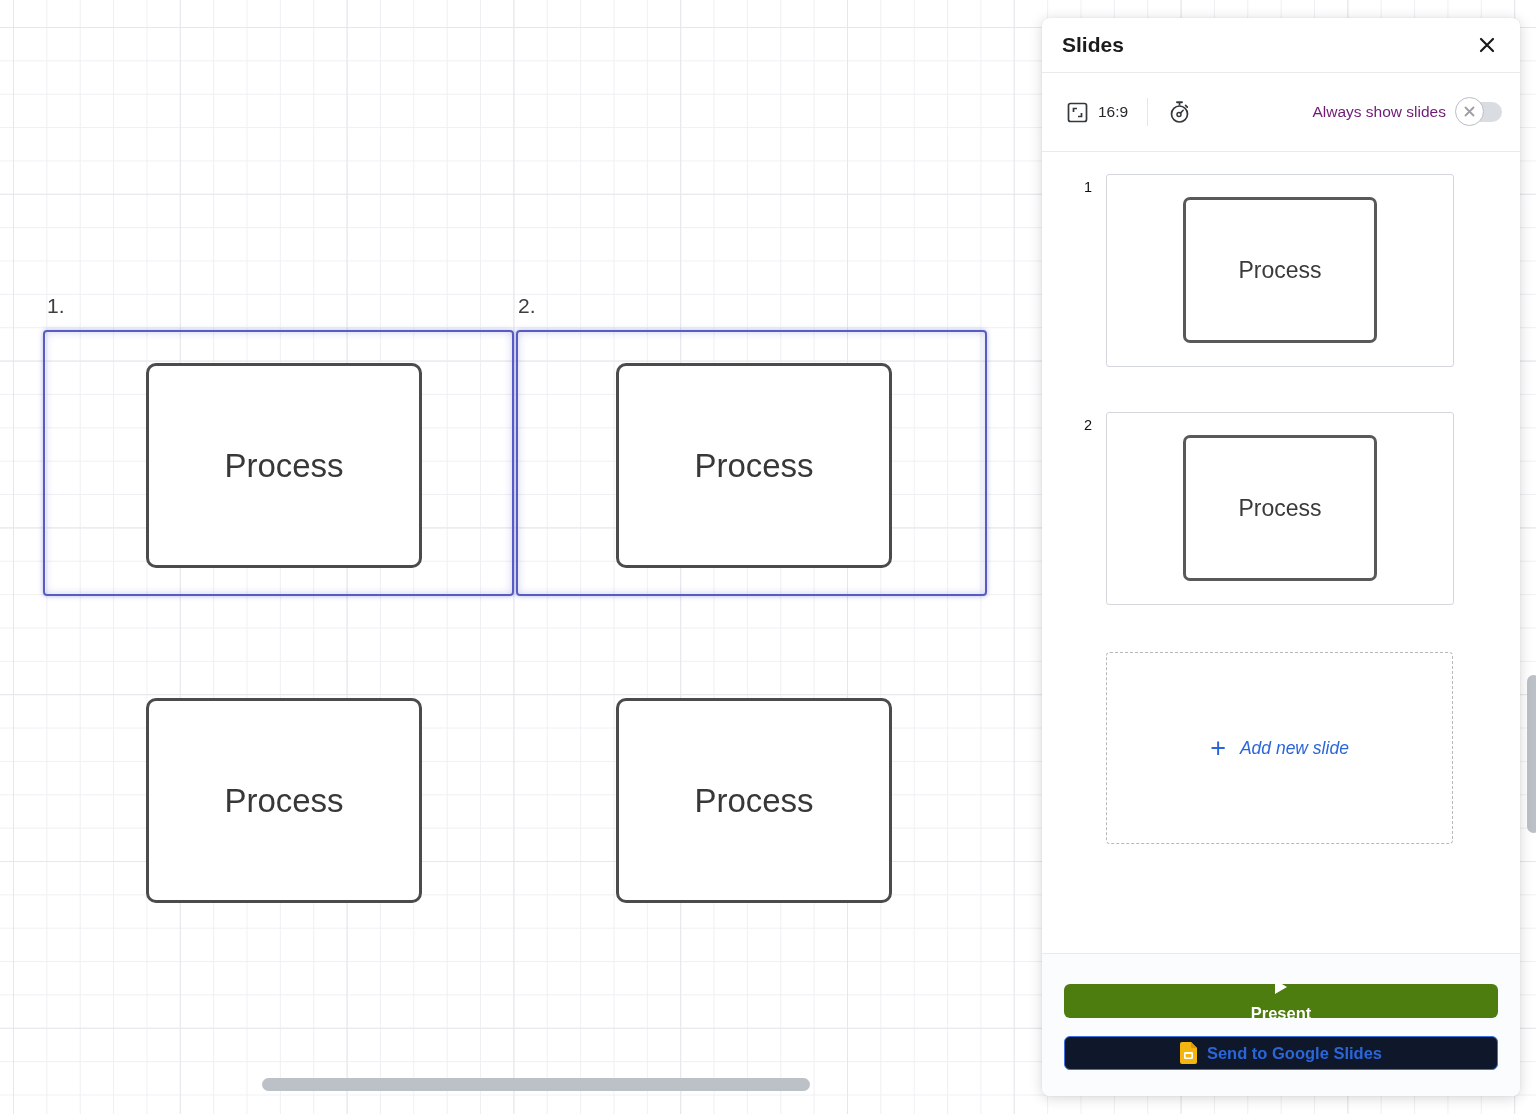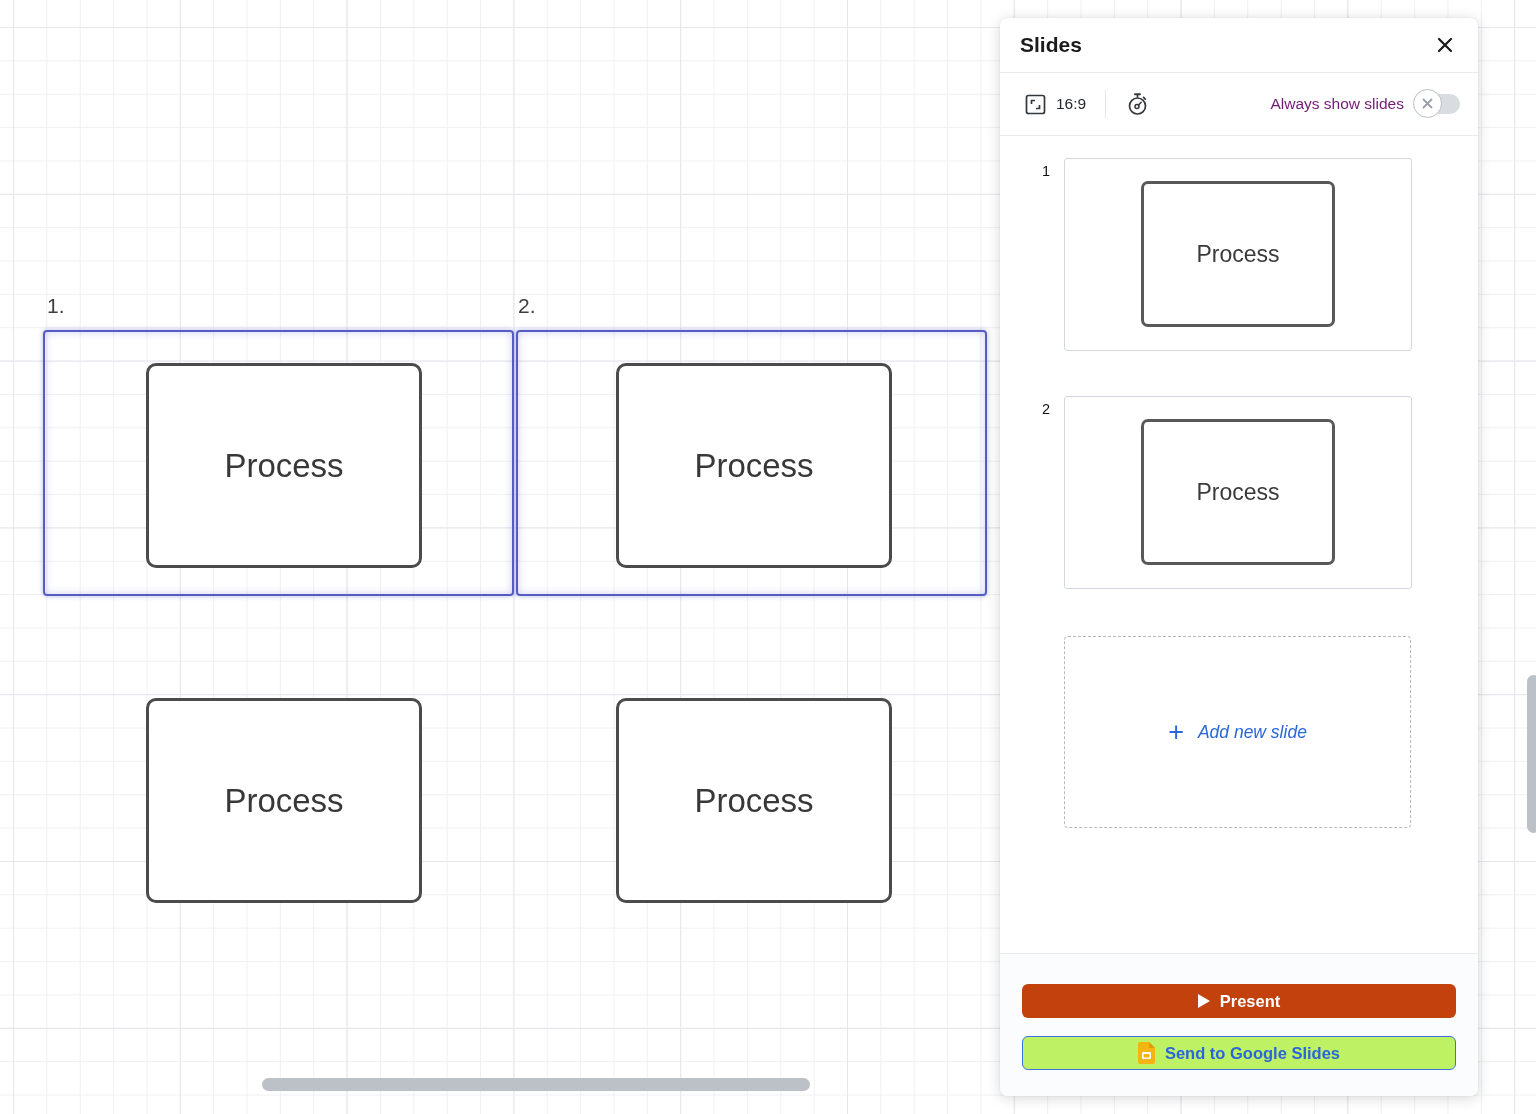--- a/index.html
+++ b/index.html
@@ -26,29 +26,29 @@
   .proc-shape{
     width:270px;height:199px;background:#fff;border:3px solid #4b4b4b;border-radius:10px;
     display:flex;align-items:center;justify-content:center;
     font-size:33px;color:#383838;
   }
   .hscroll{left:262px;top:1078px;width:548px;height:13px;border-radius:7px;background:#bcc0c7;}
   .vscroll{left:1527px;top:675px;width:13px;height:158px;border-radius:7px;background:#bcc0c7;}
 
   
   .panel{
-    left:1000px;top:18px;width:478px;height:1078px;background:#fff;border-radius:8px;
+    left:1042px;top:18px;width:478px;height:1078px;background:#fff;border-radius:8px;
     box-shadow:0 2px 14px rgba(0,0,0,.16),0 0 2px rgba(0,0,0,.08);
   }
   .panel-header{height:54px;display:flex;align-items:center;padding:0 20px;}
   .panel-title{font-size:21px;font-weight:bold;color:#1b1b1b;flex:1;}
   .close-btn{width:26px;height:26px;display:flex;align-items:center;justify-content:center;cursor:pointer;}
   .toolbar{
     height:46px;border-top:1px solid #e8eaec;border-bottom:1px solid #e8eaec;
-    display:flex;align-items:center;padding:8px 18px;
+    display:flex;align-items:center;padding:16px 18px;
   }
   .ratio-btn{display:flex;align-items:center;gap:9px;margin-left:6px;cursor:pointer;}
   .ratio-text{font-size:15.5px;color:#24292e;}
   .tb-divider{width:1px;height:28px;background:#e4e6e9;margin:0 19px;}
   .spacer{flex:1;}
   .always-label{font-size:15.5px;color:#701a75;margin-right:12px;}
   .toggle{width:44px;height:20px;background:#d9dce1;border-radius:10px;position:relative;cursor:pointer;}
   .toggle-knob{
     position:absolute;left:-3px;top:-5px;width:27px;height:27px;border-radius:50%;
     background:#fff;border:1.5px solid #b9bec6;display:flex;align-items:center;justify-content:center;
@@ -74,22 +74,22 @@
   .add-label{font-size:17.5px;color:#2a66d9;font-style:italic;}
   .panel-footer{
     position:absolute;left:0;bottom:0;width:100%;height:142px;background:#fbfcfd;
     border-top:1px solid #e8eaec;border-radius:0 0 8px 8px;
   }
   .btn{
     position:absolute;left:22px;width:434px;height:34px;border-radius:6px;
     display:flex;align-items:center;justify-content:center;gap:10px;
     font-size:16.5px;font-weight:bold;cursor:pointer;box-sizing:border-box;
   }
-  .btn-present{top:30px;background:#c2410c;color:#fff;}
-  .btn-send{top:82px;background:#bef264;border:1.5px solid #3b72dd;color:#2a66d9;}
+  .btn-present{top:30px;background:#4d7c0f;color:#fff;flex-direction:column;}
+  .btn-send{top:82px;background:#0f172a;border:1.5px solid #3b72dd;color:#2a66d9;}
   .play-tri{width:0;height:0;border-left:12px solid #fff;border-top:7px solid transparent;border-bottom:7px solid transparent;}
 </style>
 </head>
 <body>
 
 <div class="abs" style="left:0;top:0;width:1536px;height:1114px;">
 
   <div class="abs frame-label" style="left:47px;top:294px;">1.</div>
   <div class="abs frame-label" style="left:518px;top:294px;">2.</div>
 

